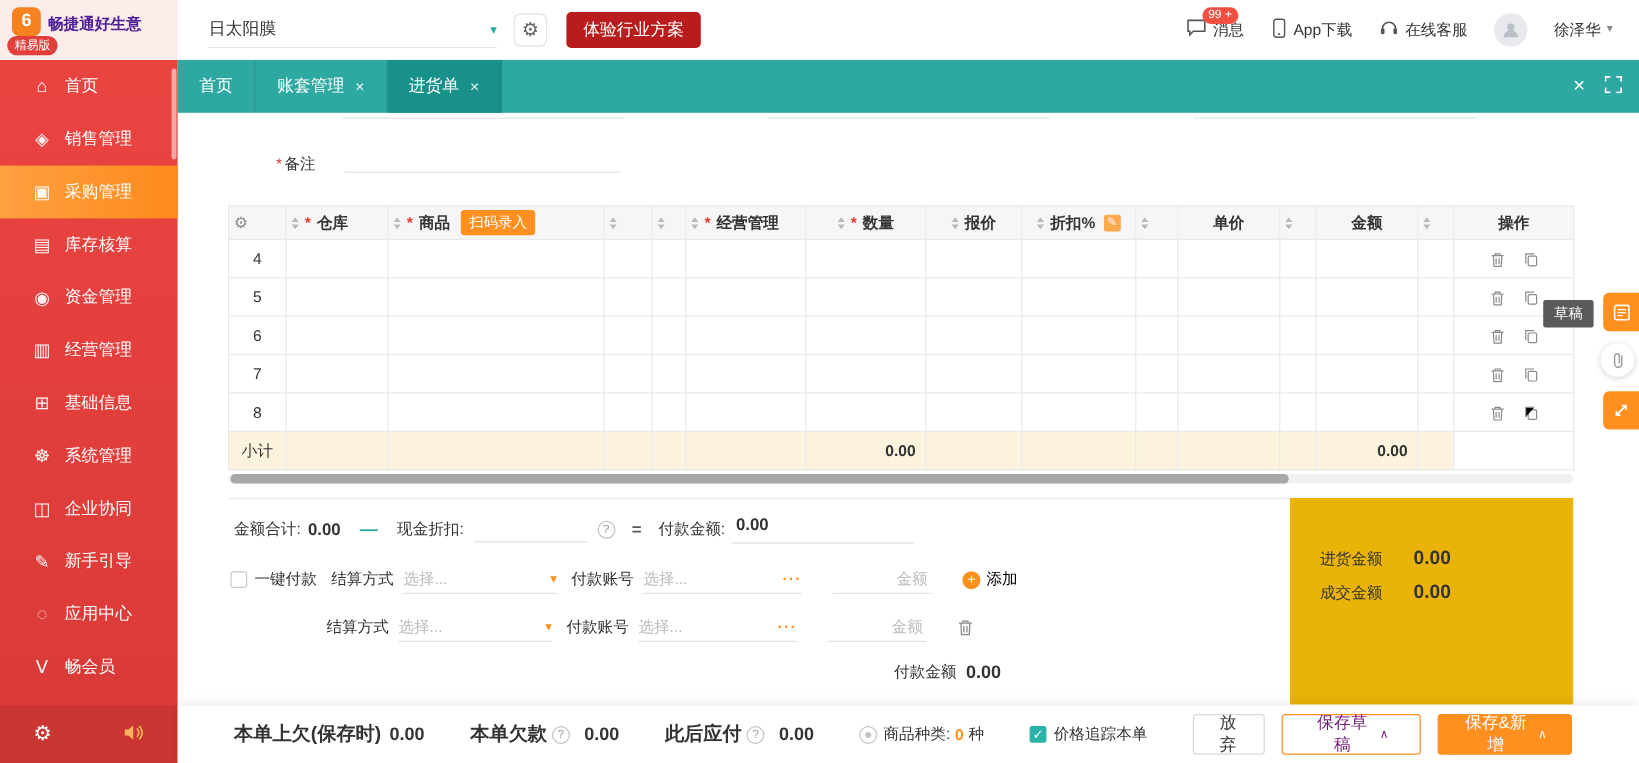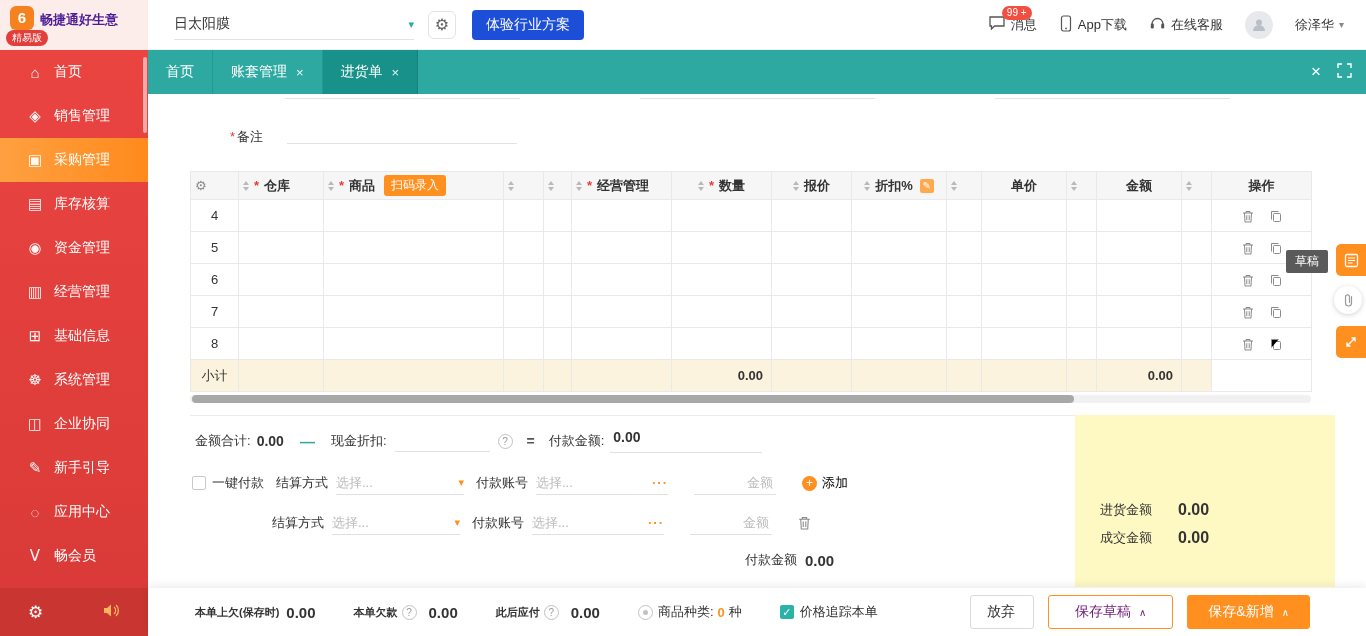--- a/index.html
+++ b/index.html
@@ -8,21 +8,21 @@
 
   
   .topbar { position:absolute; top:0; left:0; width:1366px; height:50px; background:#fff; border-bottom:1px solid #f0f0f0; display:flex; align-items:center; z-index:20; }
   .logo-area { position:relative; width:148px; height:50px; background:#fcecea; flex:0 0 148px; }
   .logo-mark { position:absolute; left:10px; top:6px; width:24px; height:24px; background:#f5821f; border-radius:6px; color:#fff; font-weight:bold; font-size:15px; display:flex; align-items:center; justify-content:center; }
   .logo-title { position:absolute; left:40px; top:11px; color:#4c1d95; font-weight:bold; font-size:13px; }
   .logo-badge { position:absolute; left:6px; bottom:4px; background:#e23f3b; color:#fff; font-size:10px; padding:1px 6px; border-radius:8px; }
   .account-select { display:flex; align-items:center; justify-content:space-between; width:240px; margin-left:26px; border-bottom:1px solid #e3e3e3; height:30px; font-size:14px; }
   .caret-teal { color:#2aa9a1; font-size:11px; }
   .gear-box { width:28px; height:28px; border:1px solid #e3e3e3; border-radius:6px; display:flex; align-items:center; justify-content:center; margin-left:14px; color:#666; font-size:16px; }
-  .trial-btn { margin-left:16px; background:#1d4ed8; color:#fff; border:none; border-radius:4px; height:30px; padding:0 14px; font-size:14px; cursor:pointer; font-family:inherit; }
+  .trial-btn { margin-left:16px; background:#b91c1c; color:#fff; border:none; border-radius:4px; height:30px; padding:0 14px; font-size:14px; cursor:pointer; font-family:inherit; }
   .top-right { margin-left:auto; display:flex; align-items:center; gap:22px; padding-right:22px; }
   .top-item { display:flex; align-items:center; gap:5px; position:relative; color:#333; font-size:13px; }
   .badge-pill { position:absolute; top:-9px; left:14px; background:#f24f43; color:#fff; font-size:10px; padding:0 5px; height:14px; line-height:14px; border-radius:8px; white-space:nowrap; }
   .avatar { width:28px; height:28px; border-radius:50%; background:#e7e9ec; display:flex; align-items:center; justify-content:center; }
   .caret-gray { color:#888; font-size:10px; }
 
   
   .sidebar { position:absolute; top:50px; left:0; width:148px; bottom:0; background:linear-gradient(180deg,#ea4441,#d93a37); z-index:10; }
   .side-scroll { position:absolute; right:1px; top:7px; width:4px; height:76px; background:rgba(255,255,255,.55); border-radius:2px; }
   .side-item { height:44px; display:flex; align-items:center; padding-left:26px; color:#fff; font-size:14px; cursor:pointer; }
@@ -87,28 +87,28 @@
   .sel .dots { color:#ff8f1f; font-weight:bold; letter-spacing:1px; }
   .ml26 { margin-left:12px; }
   .amt-box { width:82px; border-bottom:1px solid #e0e0e0; height:24px; color:#bbb; text-align:right; margin-left:26px; padding-right:3px; line-height:24px; }
   .add-group { display:flex; align-items:center; margin-left:26px; cursor:pointer; }
   .add-circle { width:15px; height:15px; background:#ff8f1f; border-radius:50%; color:#fff; font-size:12px; display:flex; align-items:center; justify-content:center; margin-right:5px; line-height:1; }
   .add-label { color:#000000; font-size:13px; }
   .row-trash { margin-left:26px; cursor:pointer; display:inline-flex; }
   .payamt-row { position:absolute; left:597px; top:452px; height:28px; display:flex; align-items:center; }
   .payamt-row .v { font-weight:bold; font-size:15px; margin-left:8px; }
 
-  .right-panel { position:absolute; left:927px; top:321px; width:260px; height:172px; background:#fef9c3; padding:86px 0 0 25px; }
+  .right-panel { position:absolute; left:927px; top:321px; width:236px; height:172px; background:#eab308; padding:42px 0 0 25px; }
   .rp-row { display:flex; align-items:center; margin-bottom:10px; }
   .rp-row .v { font-weight:bold; font-size:16px; margin-left:26px; }
 
   
   .footerbar { position:absolute; bottom:0; left:148px; right:0; height:48px; background:#fff; box-shadow:0 -3px 8px rgba(0,0,0,.07); display:flex; align-items:center; padding-left:47px; z-index:15; }
   .f-item { display:flex; align-items:center; margin-right:38px; white-space:nowrap; }
-  .f-item .lab { font-weight:bold; font-size:11px; }
+  .f-item .lab { font-weight:bold; font-size:16px; }
   .f-item .v { font-weight:bold; font-size:15px; margin-left:7px; }
   .f-item .help-circle { margin:0 5px 0 4px; }
   .circ-ic { width:15px; height:15px; border:1px solid #c2c2c2; border-radius:50%; display:inline-flex; align-items:center; justify-content:center; margin-right:5px; }
   .circ-ic i { width:5px; height:5px; background:#c2c2c2; border-radius:50%; }
   .orange-num { color:#ff8f1f; font-weight:bold; margin:0 4px; }
   .chk-on { width:14px; height:14px; background:#2bb3a9; border-radius:2px; color:#fff; font-size:11px; display:inline-flex; align-items:center; justify-content:center; margin-right:6px; }
   .f-buttons { margin-left:auto; display:flex; align-items:center; gap:14px; padding-right:56px; }
   .btn { height:34px; border-radius:3px; font-size:14px; font-family:inherit; cursor:pointer; display:inline-flex; align-items:center; justify-content:center; padding:0 18px; }
   .btn-plain { background:#fff; border:1px solid #d9d9d9; color:#333;padding-left:16px; }
   .btn-outline { background:#fff; border:1px solid #ff8f1f; color:#701a75; padding:0 26px; }

